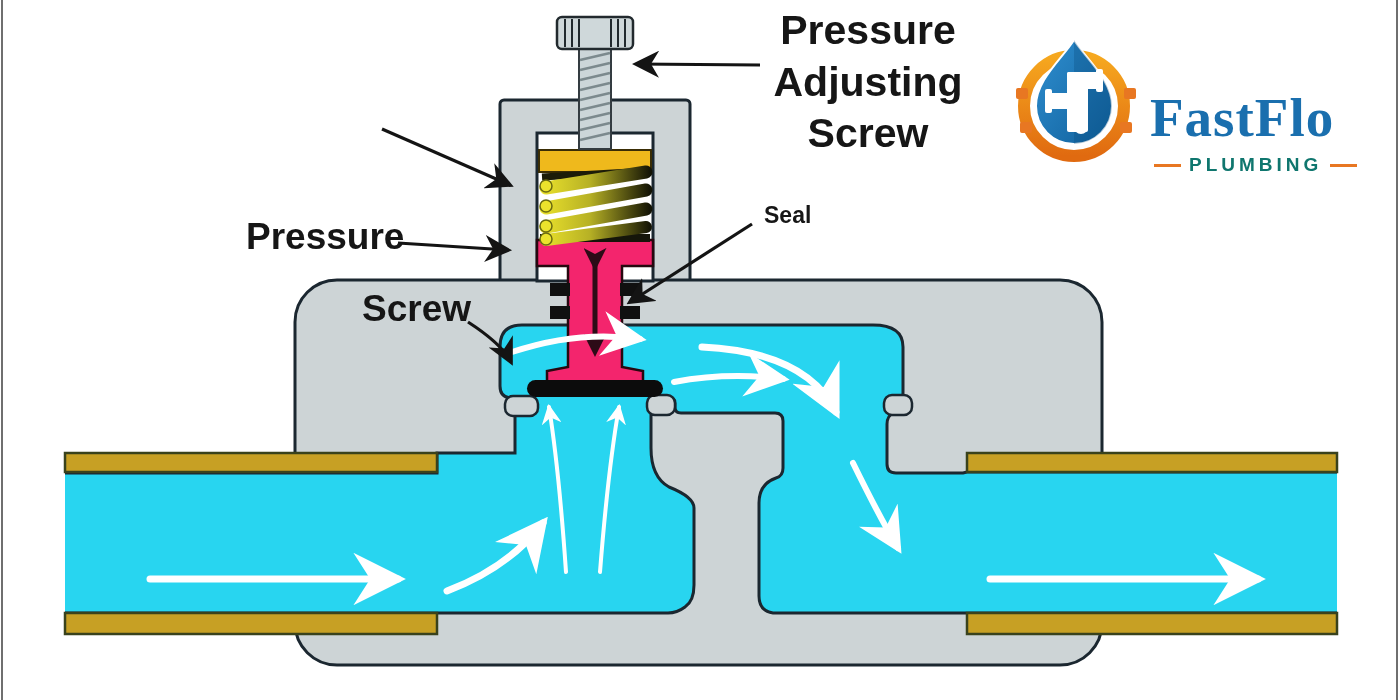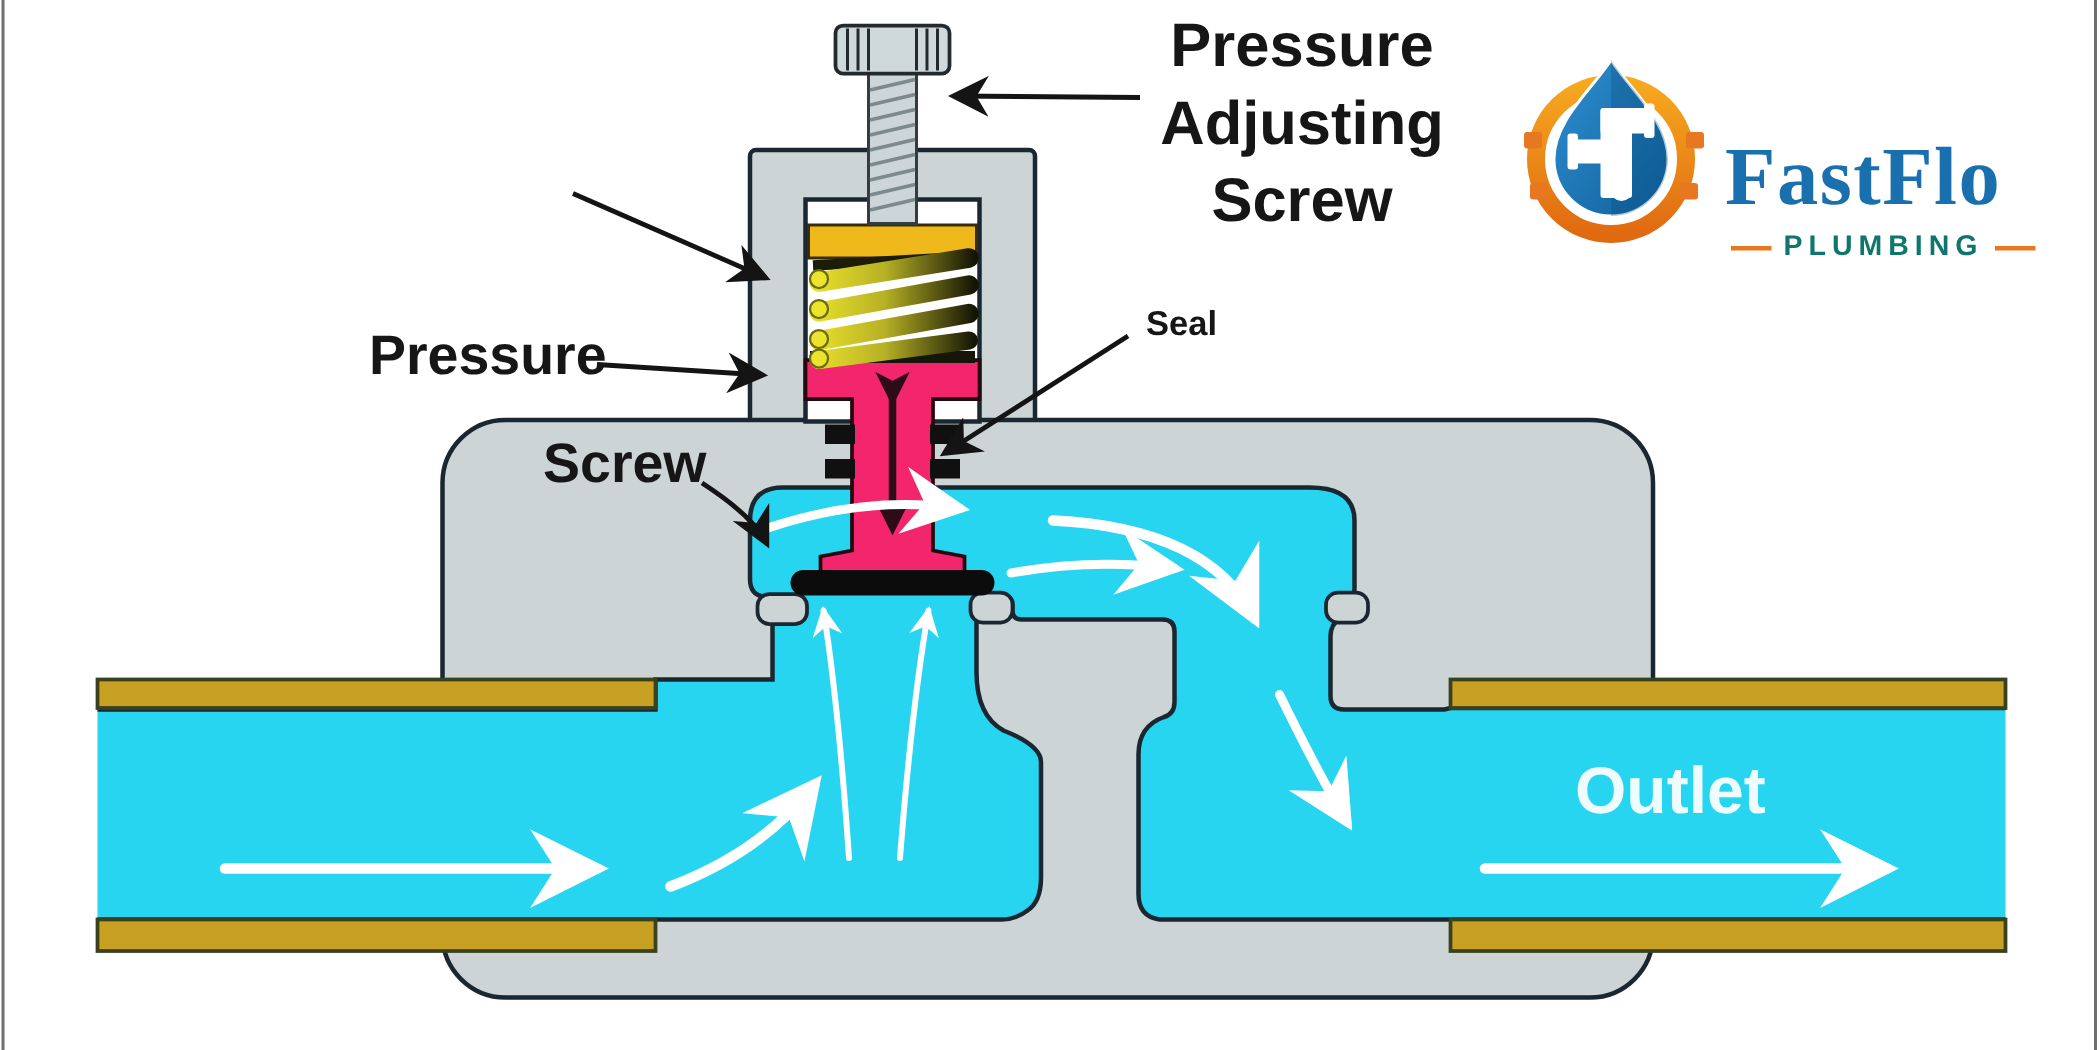--- a/index.html
+++ b/index.html
@@ -164,21 +164,20 @@
       <path d="M398,243 L508,250" marker-end="url(#ab)"></path>
       <path d="M752,224 L630,302" marker-end="url(#ab)"></path>
       <path d="M468,322 Q502,344 511,362" marker-end="url(#ab)"></path>
     </g>
   </svg>
 
   <div class="lbl lbl-screw">Pressure Adjusting Screw</div>
   <div class="lbl lbl-plunger">Pressure</div>
   <div class="lbl lbl-valve">Screw</div>
   <div class="lbl lbl-seal">Seal</div>
-  <div class="lbl-water lbl-outlet">Outlet</div>
 
   <div class="logo">
     <svg class="logo-icon" viewBox="0 0 132 150">
       <circle cx="64" cy="80" r="50" fill="none" stroke="url(#ringo)" stroke-width="12"></circle>
       <g fill="#e87722">
         <rect x="6" y="62" width="12" height="11" rx="2"></rect>
         <rect x="10" y="96" width="12" height="11" rx="2"></rect>
         <rect x="114" y="62" width="12" height="11" rx="2"></rect>
         <rect x="110" y="96" width="12" height="11" rx="2"></rect>
       </g>

